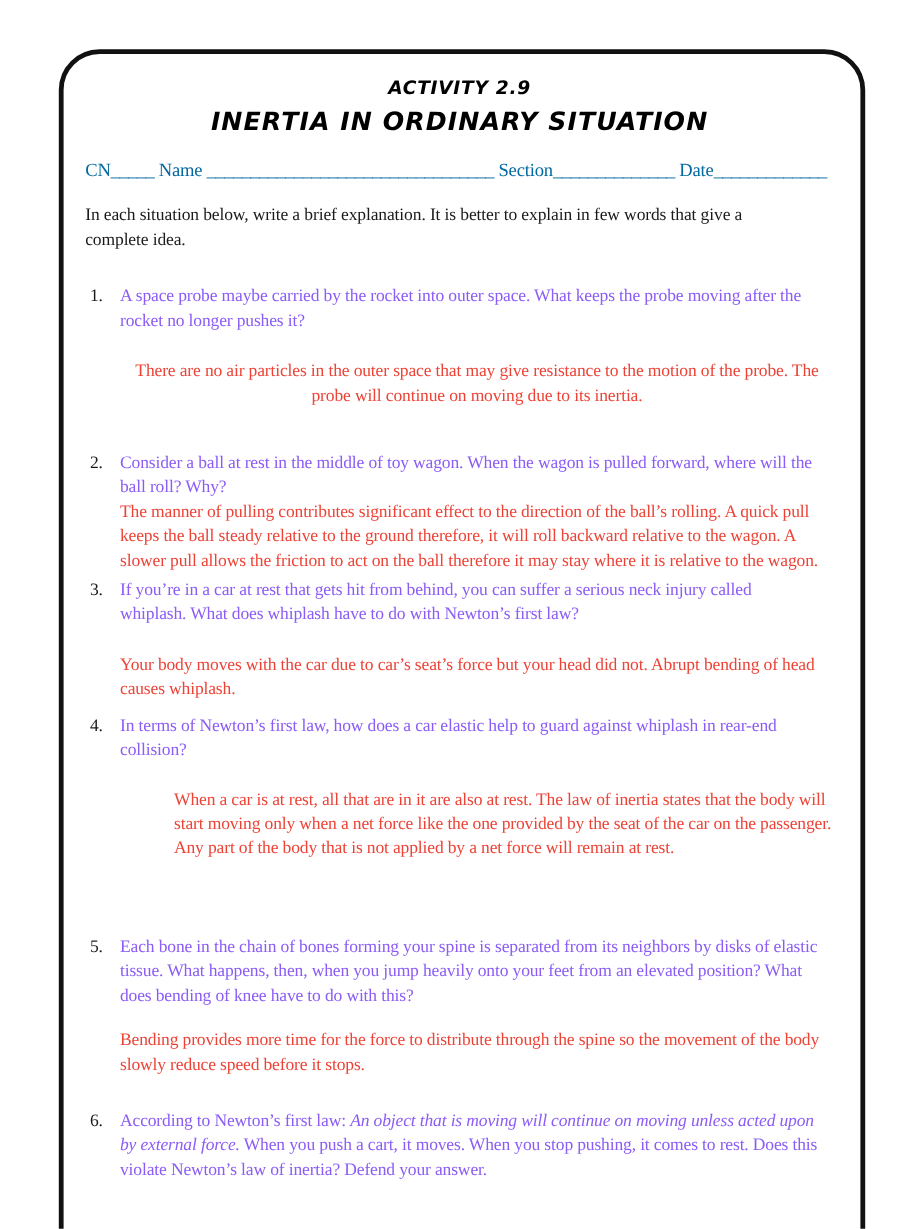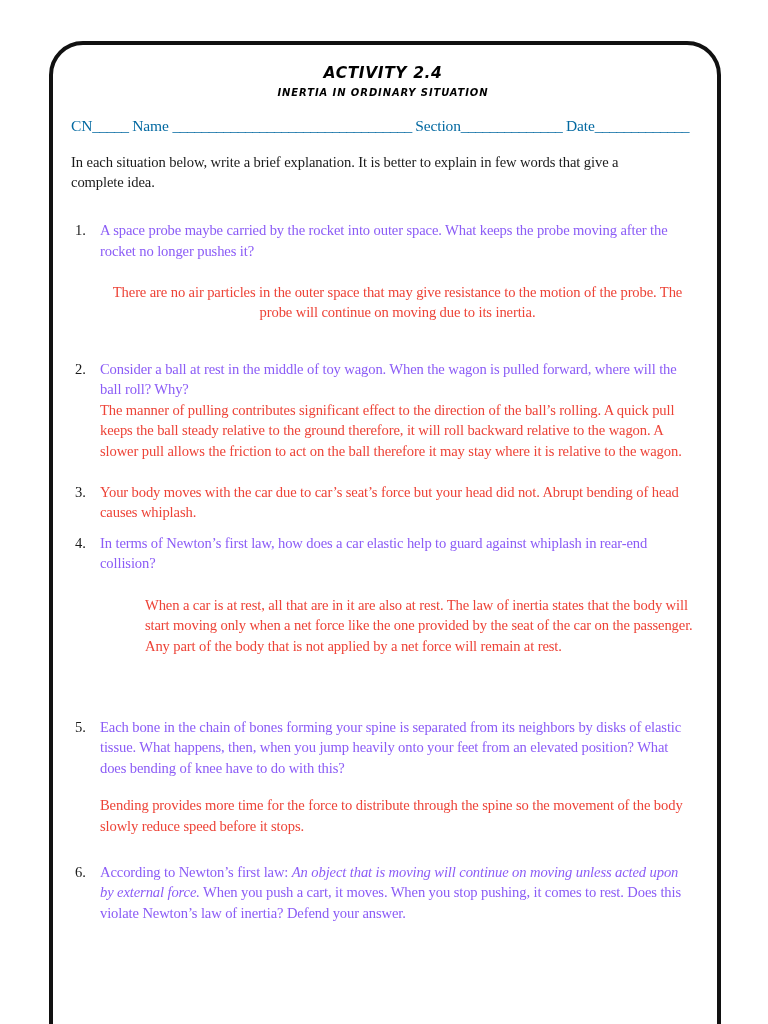--- a/index.html
+++ b/index.html
@@ -43,21 +43,21 @@
     font-family: "DejaVu Sans", "Liberation Sans", sans-serif;
     font-weight: bold;
     font-style: italic;
     font-size: 15.5px;
     letter-spacing: 0.6px;
     color: #000000;
     line-height: 1.55;
     white-space: nowrap;
   }
   .title-line.sub {
-    font-size: 10px;
+    font-size: 21px;
     letter-spacing: 0.9px;
     text-align: center;
   }
 
   .id-line {
     font-size: 15.5px;
     line-height: 1.5;
     margin-top: 13px;
     white-space: nowrap;
     letter-spacing: -0.15px;
@@ -139,21 +139,21 @@
   .a-q4 { max-width: 614px; margin-left: 45px; }
   .a-q5 { max-width: 600px; }
 </style>
 </head>
 <body>
 
 <div id="page">
   <div id="page-inner">
 
     <div class="title-block">
-      <div class="title-line">ACTIVITY 2.4</div>
+      <div class="title-line">ACTIVITY 2.9</div>
       <div class="title-line sub">INERTIA IN ORDINARY SITUATION</div>
     </div>
 
     <div class="id-line"><span>CN</span><span class="rule">_____</span> <span>Name</span> <span class="rule">_________________________________</span> <span>Section</span><span class="rule">______________</span> <span>Date</span><span class="rule">_____________</span></div>
 
 
     <div class="intro">In each situation below, write a brief explanation. It is better to explain in few words that give a complete idea.</div>
 
     <ol class="qlist">
 
@@ -164,20 +164,21 @@
       </li>
 
       <li class="qitem sp-q2">
         <span class="qnum">2.</span>
         <span class="qtext w-q2">Consider a ball at rest in the middle of toy wagon. When the wagon is pulled forward, where will the ball roll? Why?</span>
         <span class="answer a-q2 gap-none">The manner of pulling contributes significant effect to the direction of the ball’s rolling. A quick pull keeps the ball steady relative to the ground therefore, it will roll backward relative to the wagon. A slower pull allows the friction to act on the ball therefore it may stay where it is relative to the wagon.</span>
       </li>
 
       <li class="qitem sp-q3">
         <span class="qnum">3.</span>
+        <span class="qtext w-q3">If you’re in a car at rest that gets hit from behind, you can suffer a serious neck injury called whiplash. What does whiplash have to do with Newton’s first law?</span>
         <span class="answer a-q3 gap-lg">Your body moves with the car due to car’s seat’s force but your head did not. Abrupt bending of head causes whiplash.</span>
       </li>
 
       <li class="qitem sp-q4">
         <span class="qnum">4.</span>
         <span class="qtext w-q4">In terms of Newton’s first law, how does a car elastic help to guard against whiplash in rear-end collision?</span>
         <span class="answer a-q4 gap-lg">When a car is at rest, all that are in it are also at rest. The law of inertia states that the body will start moving only when a net force like the one provided by the seat of the car on the passenger. Any part of the body that is not applied by a net force will remain at rest.</span>
       </li>
 
       <li class="qitem sp-q5">

